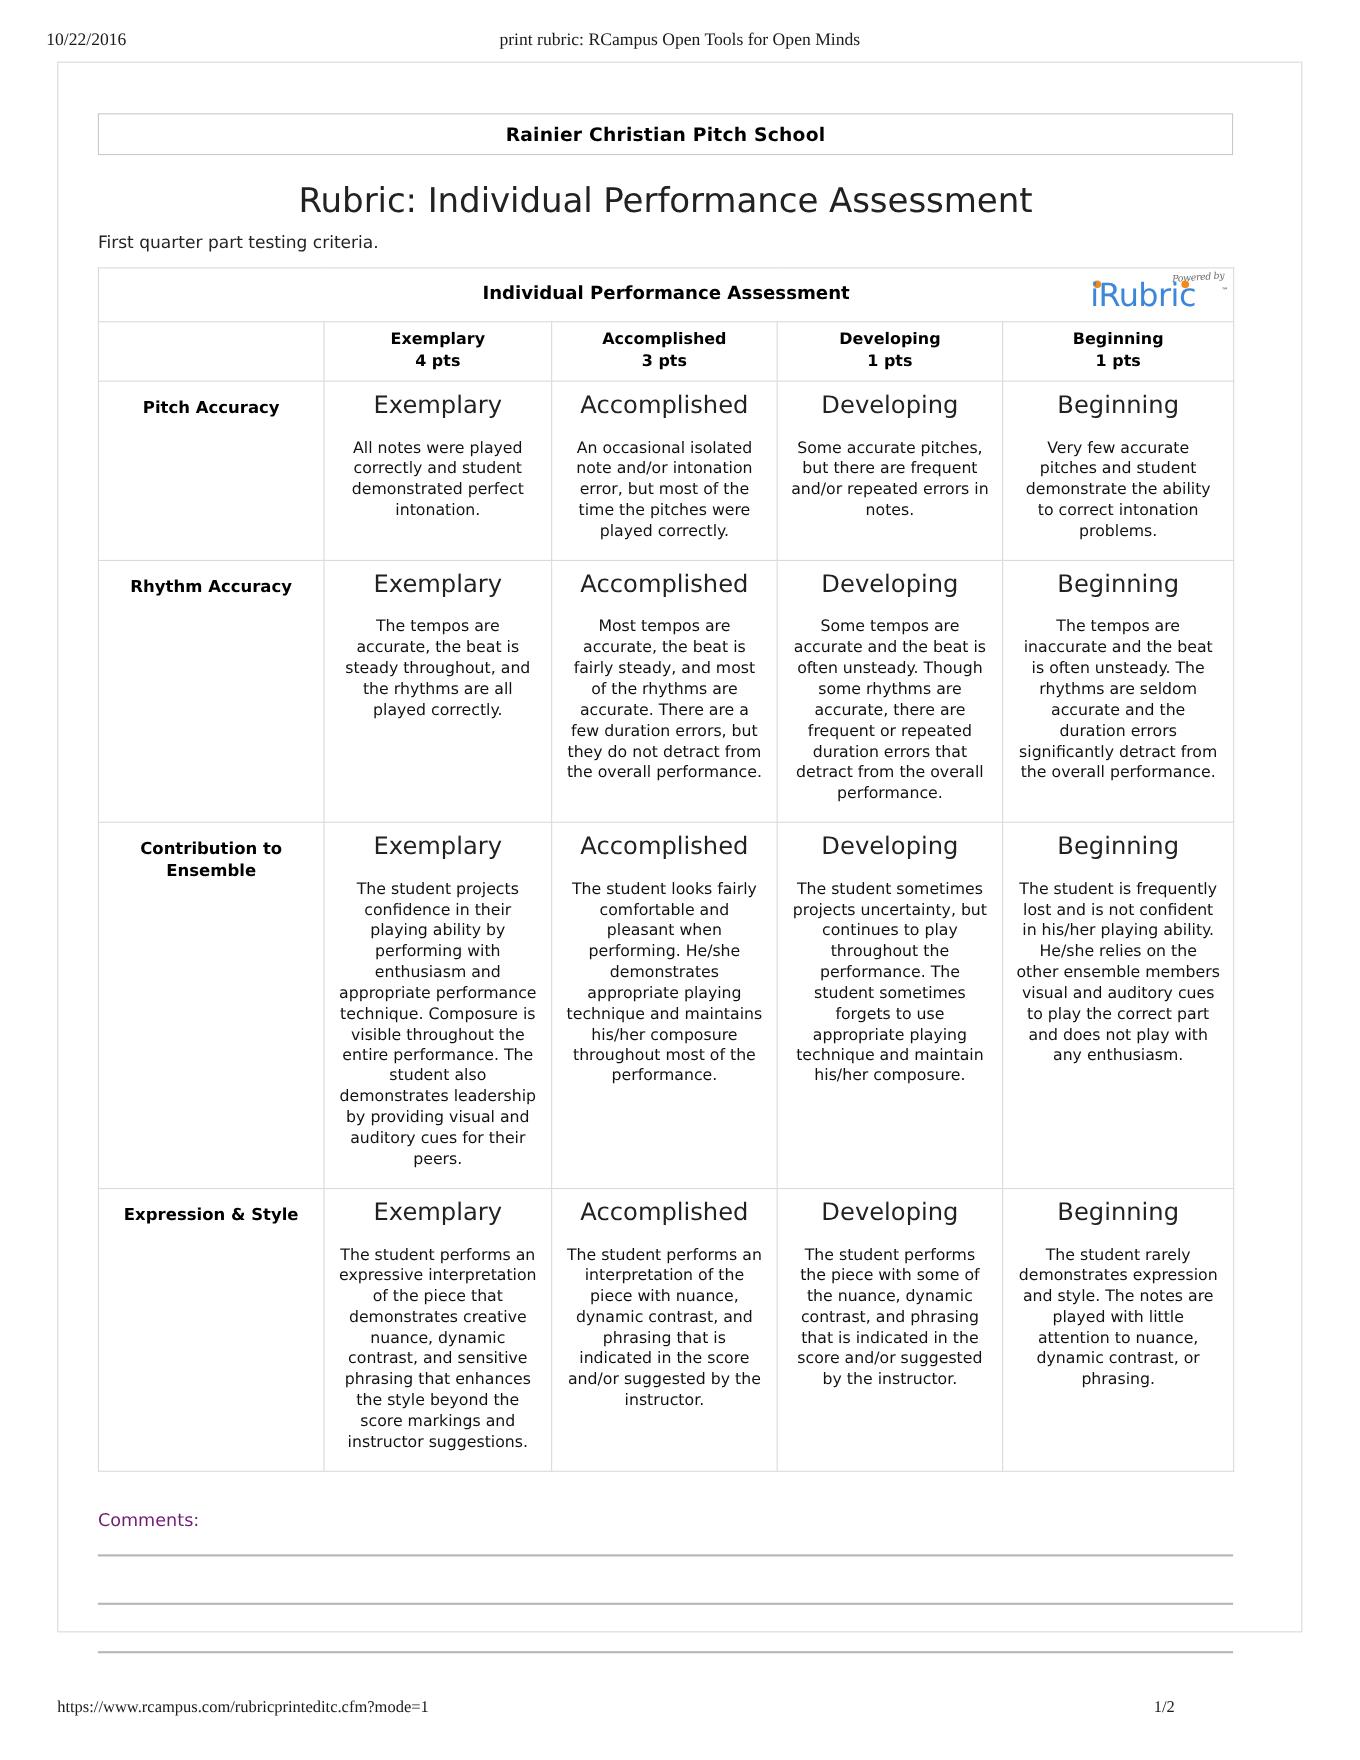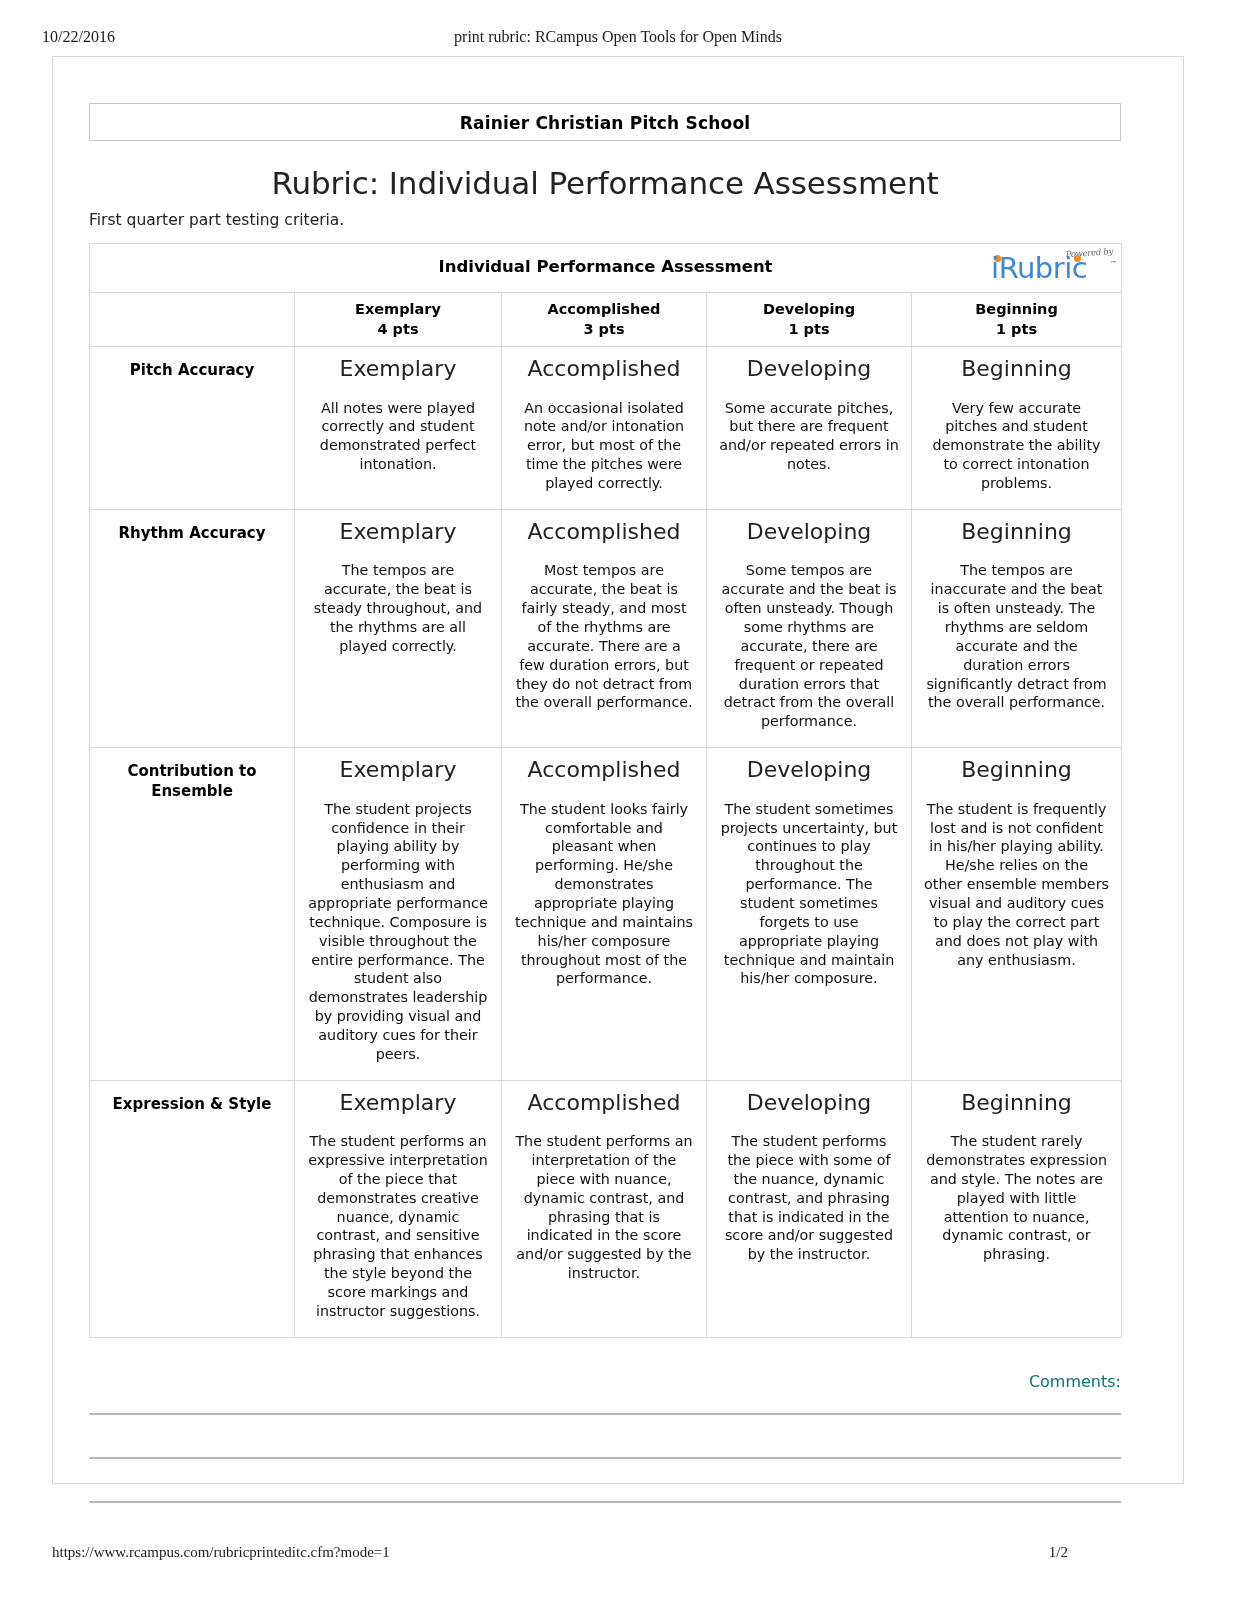--- a/index.html
+++ b/index.html
@@ -246,23 +246,23 @@
   }
   .level-desc {
     font-size: 14.3px;
     line-height: 1.32;
     color: #111;
   }
 
   
   .comments-label {
     margin-top: 34px;
-    text-align: right;
+    text-align: left;
     font-size: 16px;
-    color: #0f766e;
+    color: #701a75;
   }
   .comment-rules {
     margin-top: 22px;
   }
   .comment-rule {
     height: 0;
     border-top: 2px solid #b8b8b8;
     margin-bottom: 42px;
   }
 </style>

